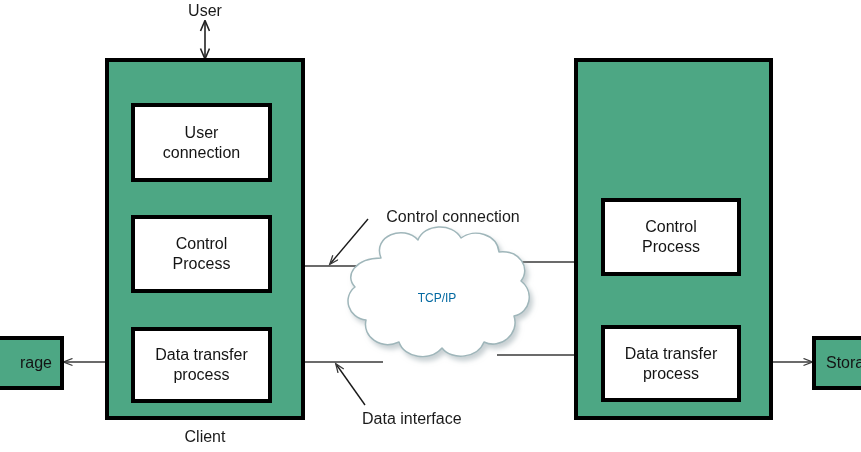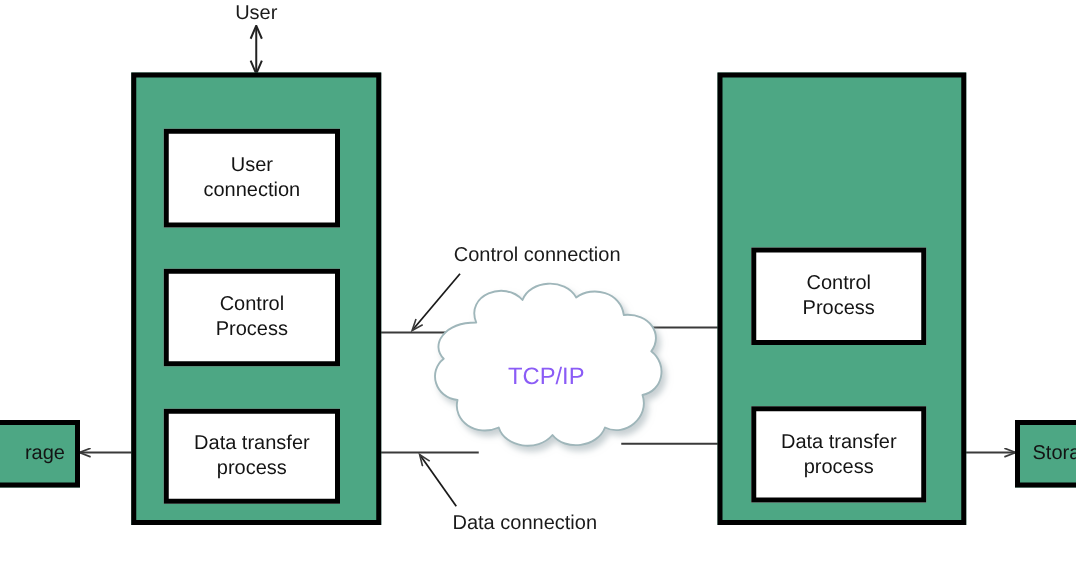--- a/index.html
+++ b/index.html
@@ -51,22 +51,22 @@
   }
   .caption {
     position: absolute;
     text-align: center;
     font-size: 16px;
     color: #1a1a1a;
     white-space: nowrap;
   }
   .cloud-label {
     position: absolute;
-    font-size: 19px;
-    color: #8b5cf6;
+    font-size: 12px;
+    color: #0369a1;
     white-space: nowrap;
     text-align: center;
   }
 </style>
 </head>
 <body>
 
 <div id="canvas">
 
   <svg class="layer" viewBox="0 0 861 452">
@@ -158,20 +158,21 @@
     </span>
   </div>
 
   <div class="box inner-box" style="left:131px; top:327px; width:141px; height:76px;">
     <span>
       <span>Data transfer</span><br>
       <span>process</span>
     </span>
   </div>
 
+  <div class="caption" style="left:145px; top:428px; width:120px;">Client</div>
 
   <div class="box container-box" style="left:574px; top:58px; width:199px; height:362px;"></div>
 
   <div class="box inner-box" style="left:601px; top:198px; width:140px; height:78px;">
     <span>
       <span>Control</span><br>
       <span>Process</span>
     </span>
   </div>
 
@@ -186,17 +187,17 @@
   <div class="box storage-box" style="left:-46px; top:336px; width:110px; height:54px; justify-content:flex-end; padding-right:8px;">
     <span>rage</span>
   </div>
 
   <div class="box storage-box" style="left:812px; top:336px; width:110px; height:54px; justify-content:flex-start; padding-left:10px;">
     <span>Stora</span>
   </div>
 
   <div class="cloud-label" style="left:387px; top:291px; width:100px;">TCP/IP</div>
 
-  <div class="caption" style="left:363px; top:196px; width:180px; text-align:left;">Control connection</div>
-
-  <div class="caption" style="left:362px; top:410px; width:180px; text-align:left;">Data connection</div>
+  <div class="caption" style="left:363px; top:208px; width:180px; text-align:center;">Control connection</div>
+
+  <div class="caption" style="left:362px; top:410px; width:180px; text-align:left;">Data interface</div>
 
 </div>
 
 </body></html>

